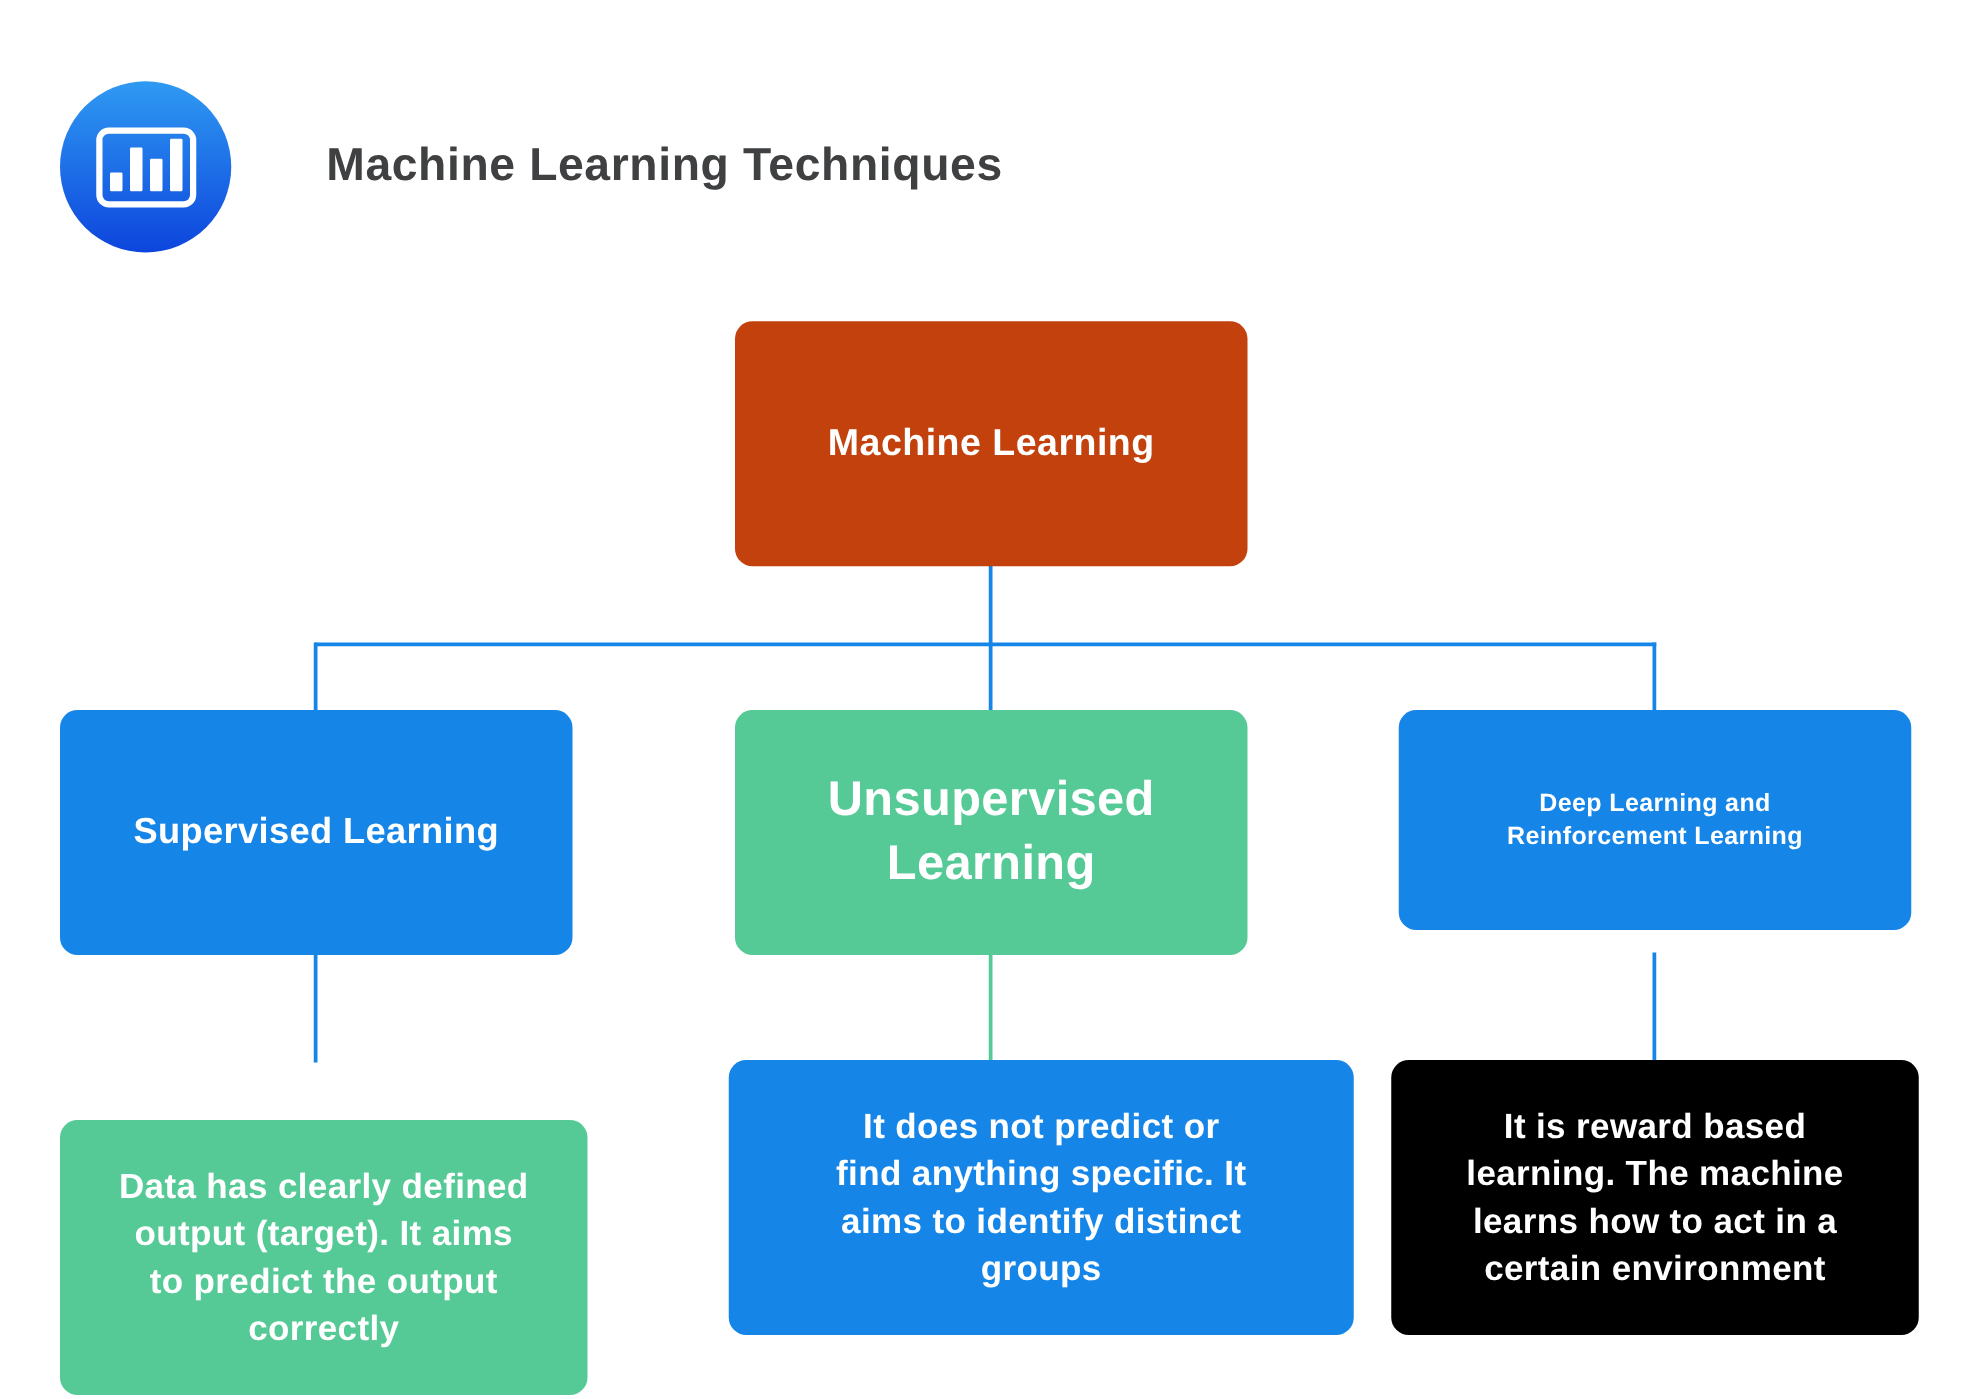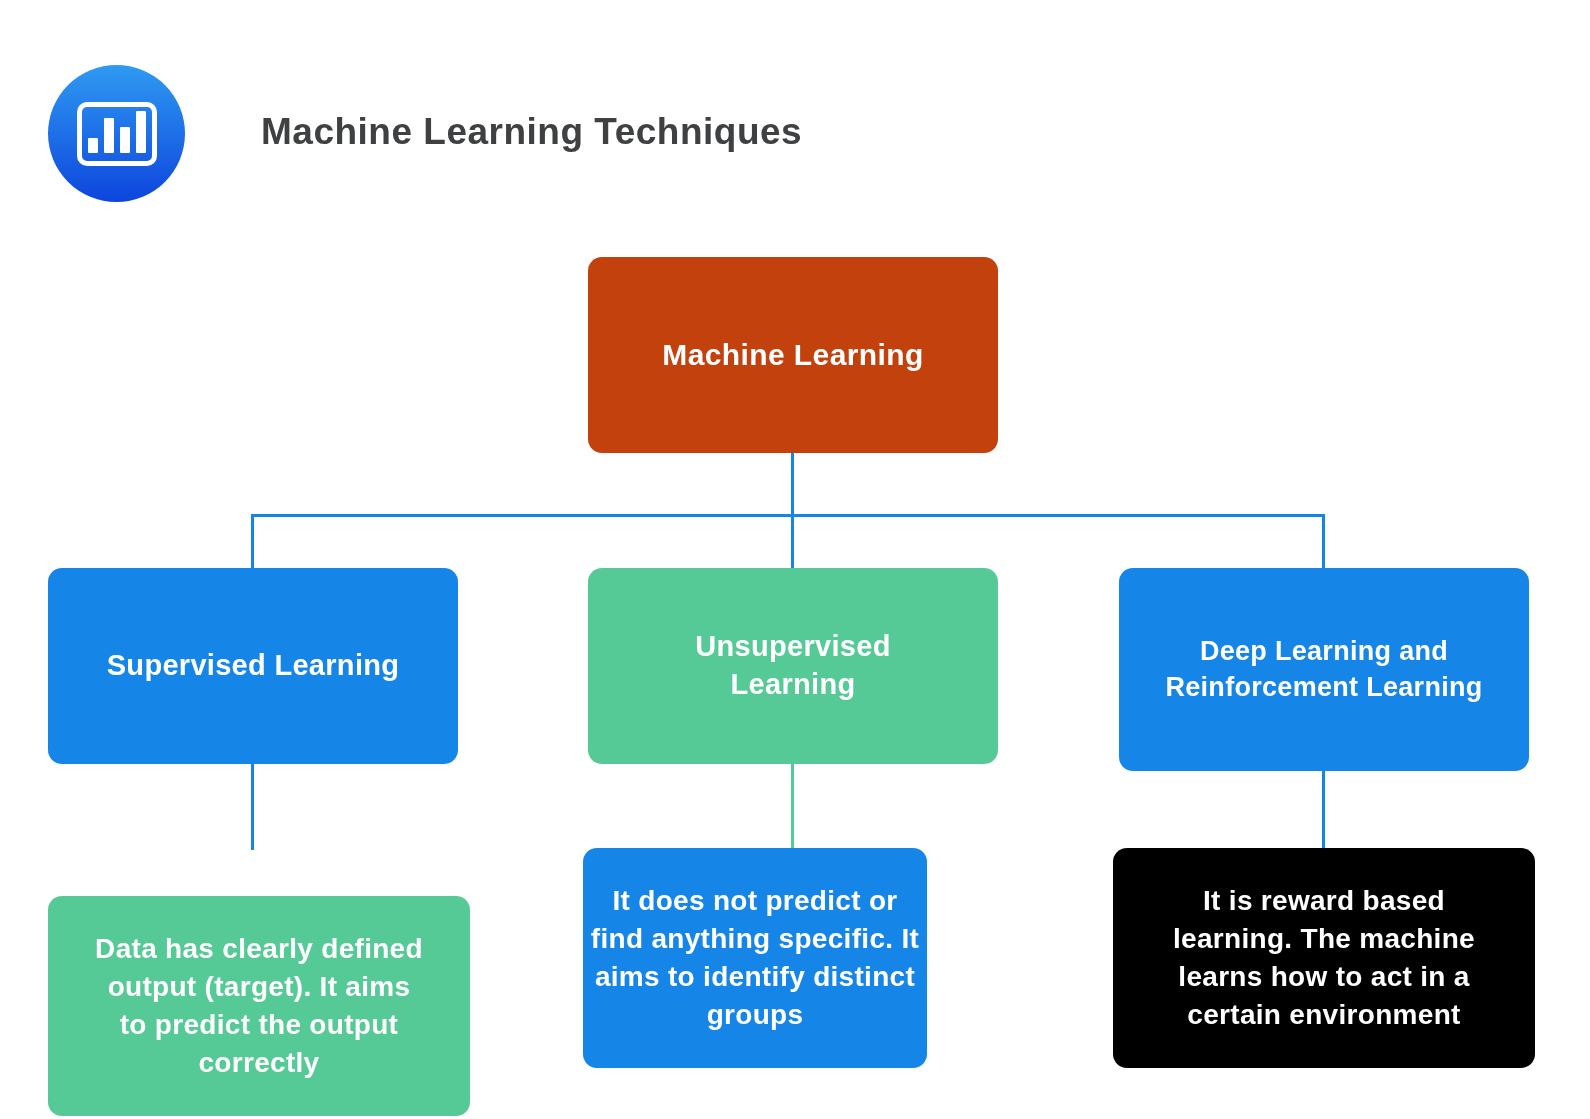--- a/index.html
+++ b/index.html
@@ -36,24 +36,24 @@
 
   
   .node {
     position: absolute; border-radius: 14px;
     display: flex; align-items: center; justify-content: center;
     text-align: center; color: #ffffff; font-weight: bold;
     white-space: pre-line;
   }
   .node-root   { left: 588px;  top: 257px; width: 410px; height: 196px; font-size: 30px; letter-spacing: 0.4px; }
   .node-b0     { left: 48px;   top: 568px; width: 410px; height: 196px; font-size: 29px; line-height: 1.3; letter-spacing: 0.3px; }
-  .node-b1     { left: 588px;  top: 568px; width: 410px; height: 196px; font-size: 29px; line-height: 1.3; letter-spacing: 0.3px; }
-  .node-b2     { left: 1119px; top: 568px; width: 410px; height: 203px; font-size: 27px; line-height: 1.3; letter-spacing: 0.3px; }
+  .node-b1     { left: 588px;  top: 568px; width: 410px; height: 196px; font-size: 39px; line-height: 1.3; letter-spacing: 0.3px; }
+  .node-b2     { left: 1119px; top: 568px; width: 410px; height: 176px; font-size: 20px; line-height: 1.3; letter-spacing: 0.3px; }
   .node-d0     { left: 48px;   top: 848px; width: 422px; height: 220px; font-size: 28px; line-height: 1.35; letter-spacing: 0.3px; }
-  .node-d1     { left: 583px;  top: 848px; width: 344px; height: 220px; font-size: 28px; line-height: 1.35; letter-spacing: 0.3px; }
+  .node-d1     { left: 583px;  top: 848px; width: 500px; height: 220px; font-size: 28px; line-height: 1.35; letter-spacing: 0.3px; }
   .node-d2     { left: 1113px; top: 848px; width: 422px; height: 220px; font-size: 28px; line-height: 1.35; letter-spacing: 0.3px; }
 
   
   .connector { position: absolute; }
   .c-root-v  { left: 791px;  top: 450px; width: 3px;    height: 67px; }
   .c-h       { left: 252px;  top: 514px; width: 1073px; height: 3px;  }
   .c-b0-v    { left: 251px;  top: 514px; width: 3px;    height: 56px; }
   .c-b1-v    { left: 791px;  top: 514px; width: 3px;    height: 56px; }
   .c-b2-v    { left: 1322px; top: 514px; width: 3px;    height: 56px; }
   .c-d0-v    { left: 251px;  top: 762px; width: 3px;    height: 88px; }

